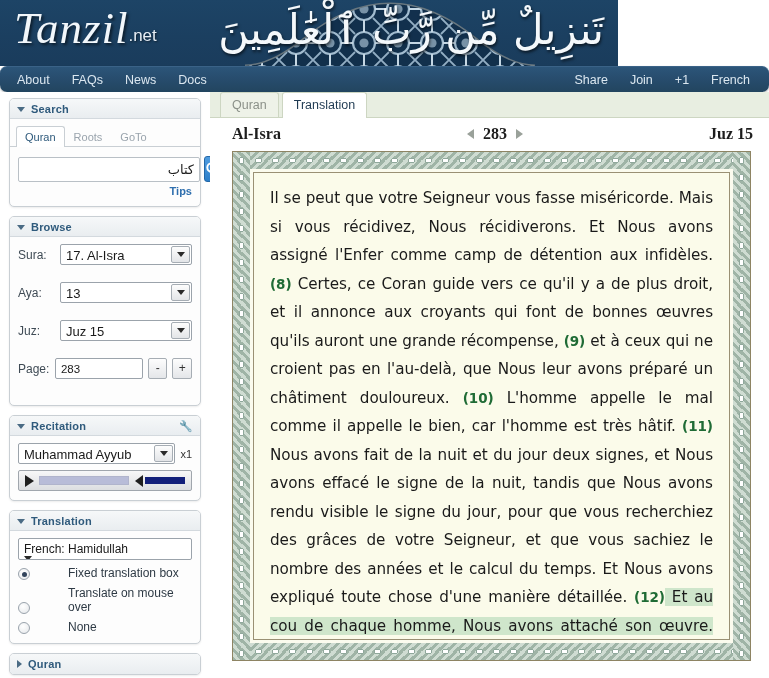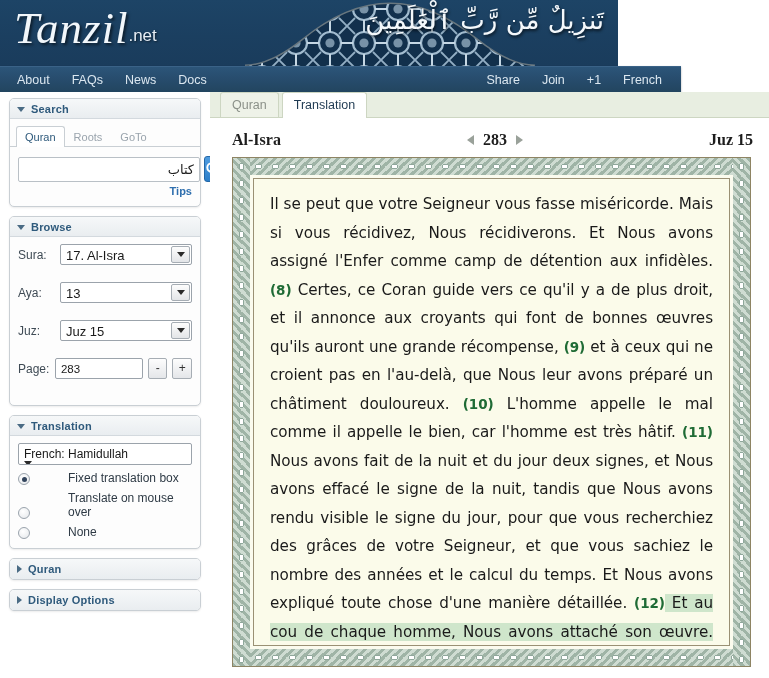--- a/index.html
+++ b/index.html
@@ -38,34 +38,35 @@
     font-size: 17px;
     letter-spacing: 0;
     position: relative; top: -2px;
     color: #e7eef5;
     text-shadow: 1px 1px 2px rgba(0,0,0,.5);
   }
   #arabic-title {
     position: absolute; right: 14px; top: 4px;
     color: #f4f8fb;
     font-family: "DejaVu Sans", sans-serif;
-    font-size: 26px;
+    font-size: 42px;
     direction: rtl;
     text-shadow: 1px 2px 3px rgba(0,0,0,.6);
     line-height: 1.25;
     white-space: nowrap;
   }
 
   
   #navbar {
     position: relative;
-    width: 681px; height: 26px;
+    width: 769px; height: 26px;
     background: linear-gradient(to bottom, #2c5579 0%, #274c6d 48%, #22455f 100%);
     border-top: 1px solid #3a6287;
     box-shadow: 0 1px 2px rgba(0,0,0,.3);
+    border-radius: 7px;
   }
   .nav-left { position: absolute; left: 6px; top: 0; display: flex; }
   .nav-right { position: absolute; right: 8px; top: 0; display: flex; }
   .nav-item {
     color: #dbe7f0;
     font-size: 12.5px;
     line-height: 26px;
     padding: 0 11px;
     cursor: pointer;
     text-decoration: none;
@@ -307,21 +308,21 @@
     background: #ffffff;
     color: #1f3a52;
     border-color: #cdd6c2;
     position: relative;
     margin-bottom: -1px;
     padding-bottom: 5px;
   }
 
   #page-header {
     display: flex; align-items: center;
-    padding: 13px 16px 8px 22px;
+    padding: 7px 16px 8px 22px;
     font-family: "Liberation Serif", serif;
     font-weight: bold;
     font-size: 16px;
     color: #1d1d1d;
   }
   #sura-name { flex: none; }
   #pager { flex: 1; display: flex; align-items: center; justify-content: center; gap: 9px; }
   .parrow {
     width: 0; height: 0; cursor: pointer;
   }
@@ -494,20 +495,44 @@
         </div>
         <div class="brow">
           <span class="blabel">Page:</span>
           <input class="ptext" type="text" value="283" style="">
           <div class="pbtn">-</div>
           <div class="pbtn">+</div>
         </div>
       </div>
     </div>
 
+    <div class="panel">
+      <div class="panel-head">
+        <span class="tri down"></span>
+        <span class="panel-title">Recitation</span>
+        <span class="wrench">🔧</span>
+      </div>
+      <div class="panel-body">
+        <div class="recrow">
+          <div class="bselect">
+            <span>Muhammad Ayyub</span>
+            <span class="arrowbox">
+                <i></i>
+              </span>
+          </div>
+          <span class="x1">x1</span>
+        </div>
+        <div class="player">
+          <span class="play-tri"></span>
+          <span class="seek"></span>
+          <span class="spk"></span>
+          <span class="vol"></span>
+        </div>
+      </div>
+    </div>
 
     <div class="panel">
       <div class="panel-head">
         <span class="tri down"></span>
         <span class="panel-title">Translation</span>
       </div>
       <div class="panel-body">
         <div class="tsel">
           <span>French: Hamidullah</span>
           <span class="arrowbox"><i></i></span>

